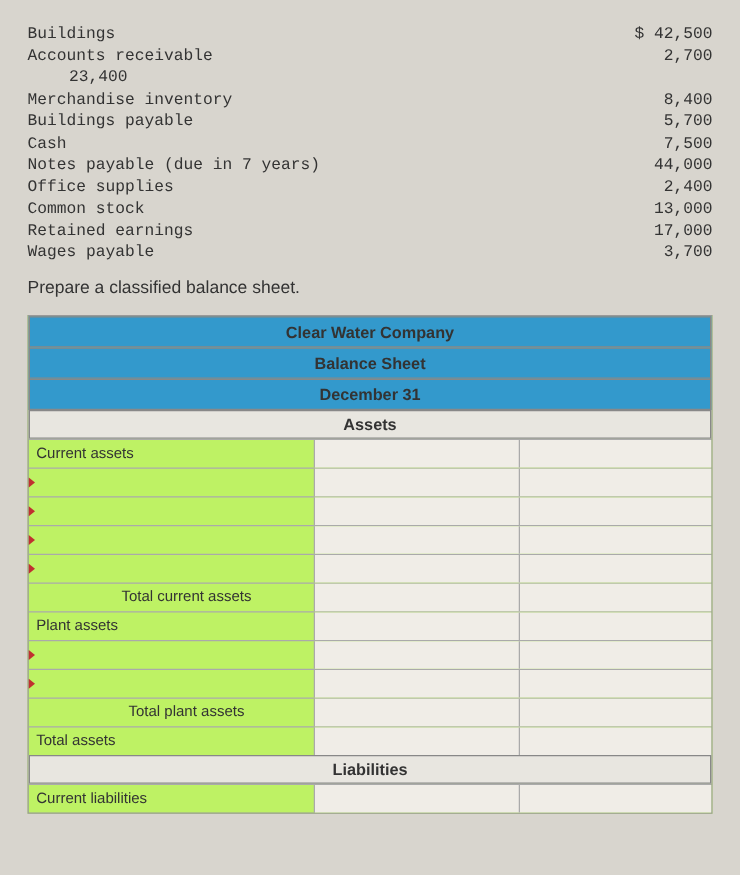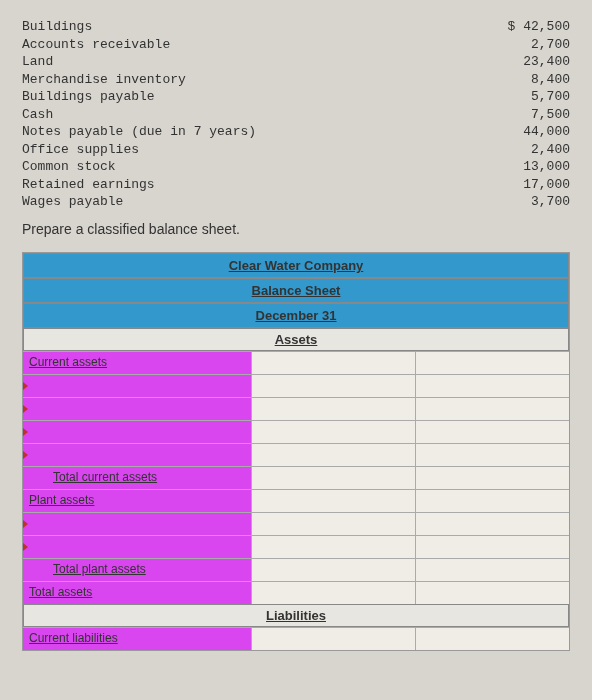--- a/index.html
+++ b/index.html
@@ -33,22 +33,21 @@
       min-width: 80px;
     }
     .instruction {
       font-size: 14px;
       margin-bottom: 15px;
     }
     .balance-sheet {
       border: 1px solid #999;
       width: 100%;
       border-collapse: collapse;
-      background: #d946ef;
-      text-decoration: underline;
+      background: #bef264;
     }
     .bs-header {
       background: #3399cc;
       text-align: center;
       font-size: 13px;
       font-weight: bold;
       padding: 4px;
       border: 1px solid #888;
     }
     .bs-subheader {
@@ -91,36 +90,36 @@
       top: 50%;
       transform: translateY(-50%);
       width: 0;
       height: 0;
       border-top: 4px solid transparent;
       border-bottom: 4px solid transparent;
       border-left: 5px solid #c03030;
     }
     .indented {
       padding-left: 30px;
+      text-align: center;
     }
   </style>
 </head>
 <body>
 
 <div class="accounts-list">
   <div class="account-row">
     <span class="account-label">Buildings</span>
     <span class="account-value">$ 42,500</span>
   </div>
   <div class="account-row">
     <span class="account-label">Accounts receivable</span>
     <span class="account-value">2,700</span>
   </div>
   <div class="account-row">
-    <span class="account-label">Land</span>
     <span class="account-value">23,400</span>
   </div>
   <div class="account-row">
     <span class="account-label">Merchandise inventory</span>
     <span class="account-value">8,400</span>
   </div>
   <div class="account-row">
     <span class="account-label">Buildings payable</span>
     <span class="account-value">5,700</span>
   </div>

